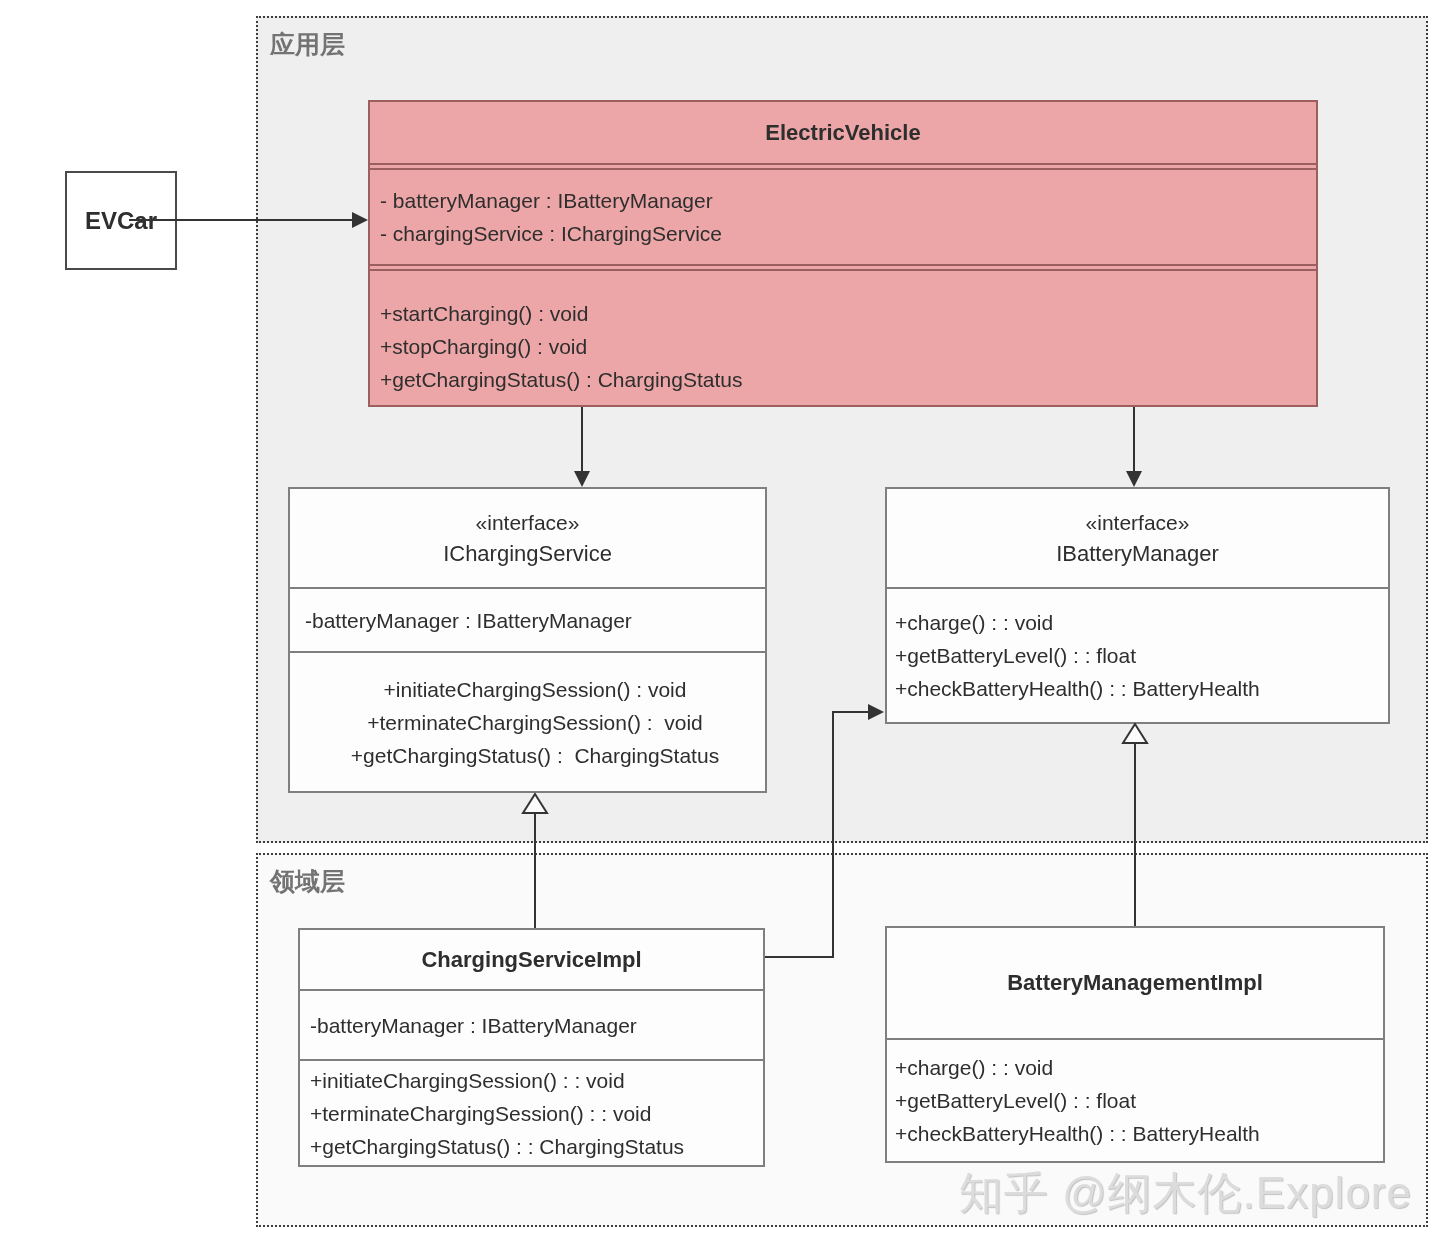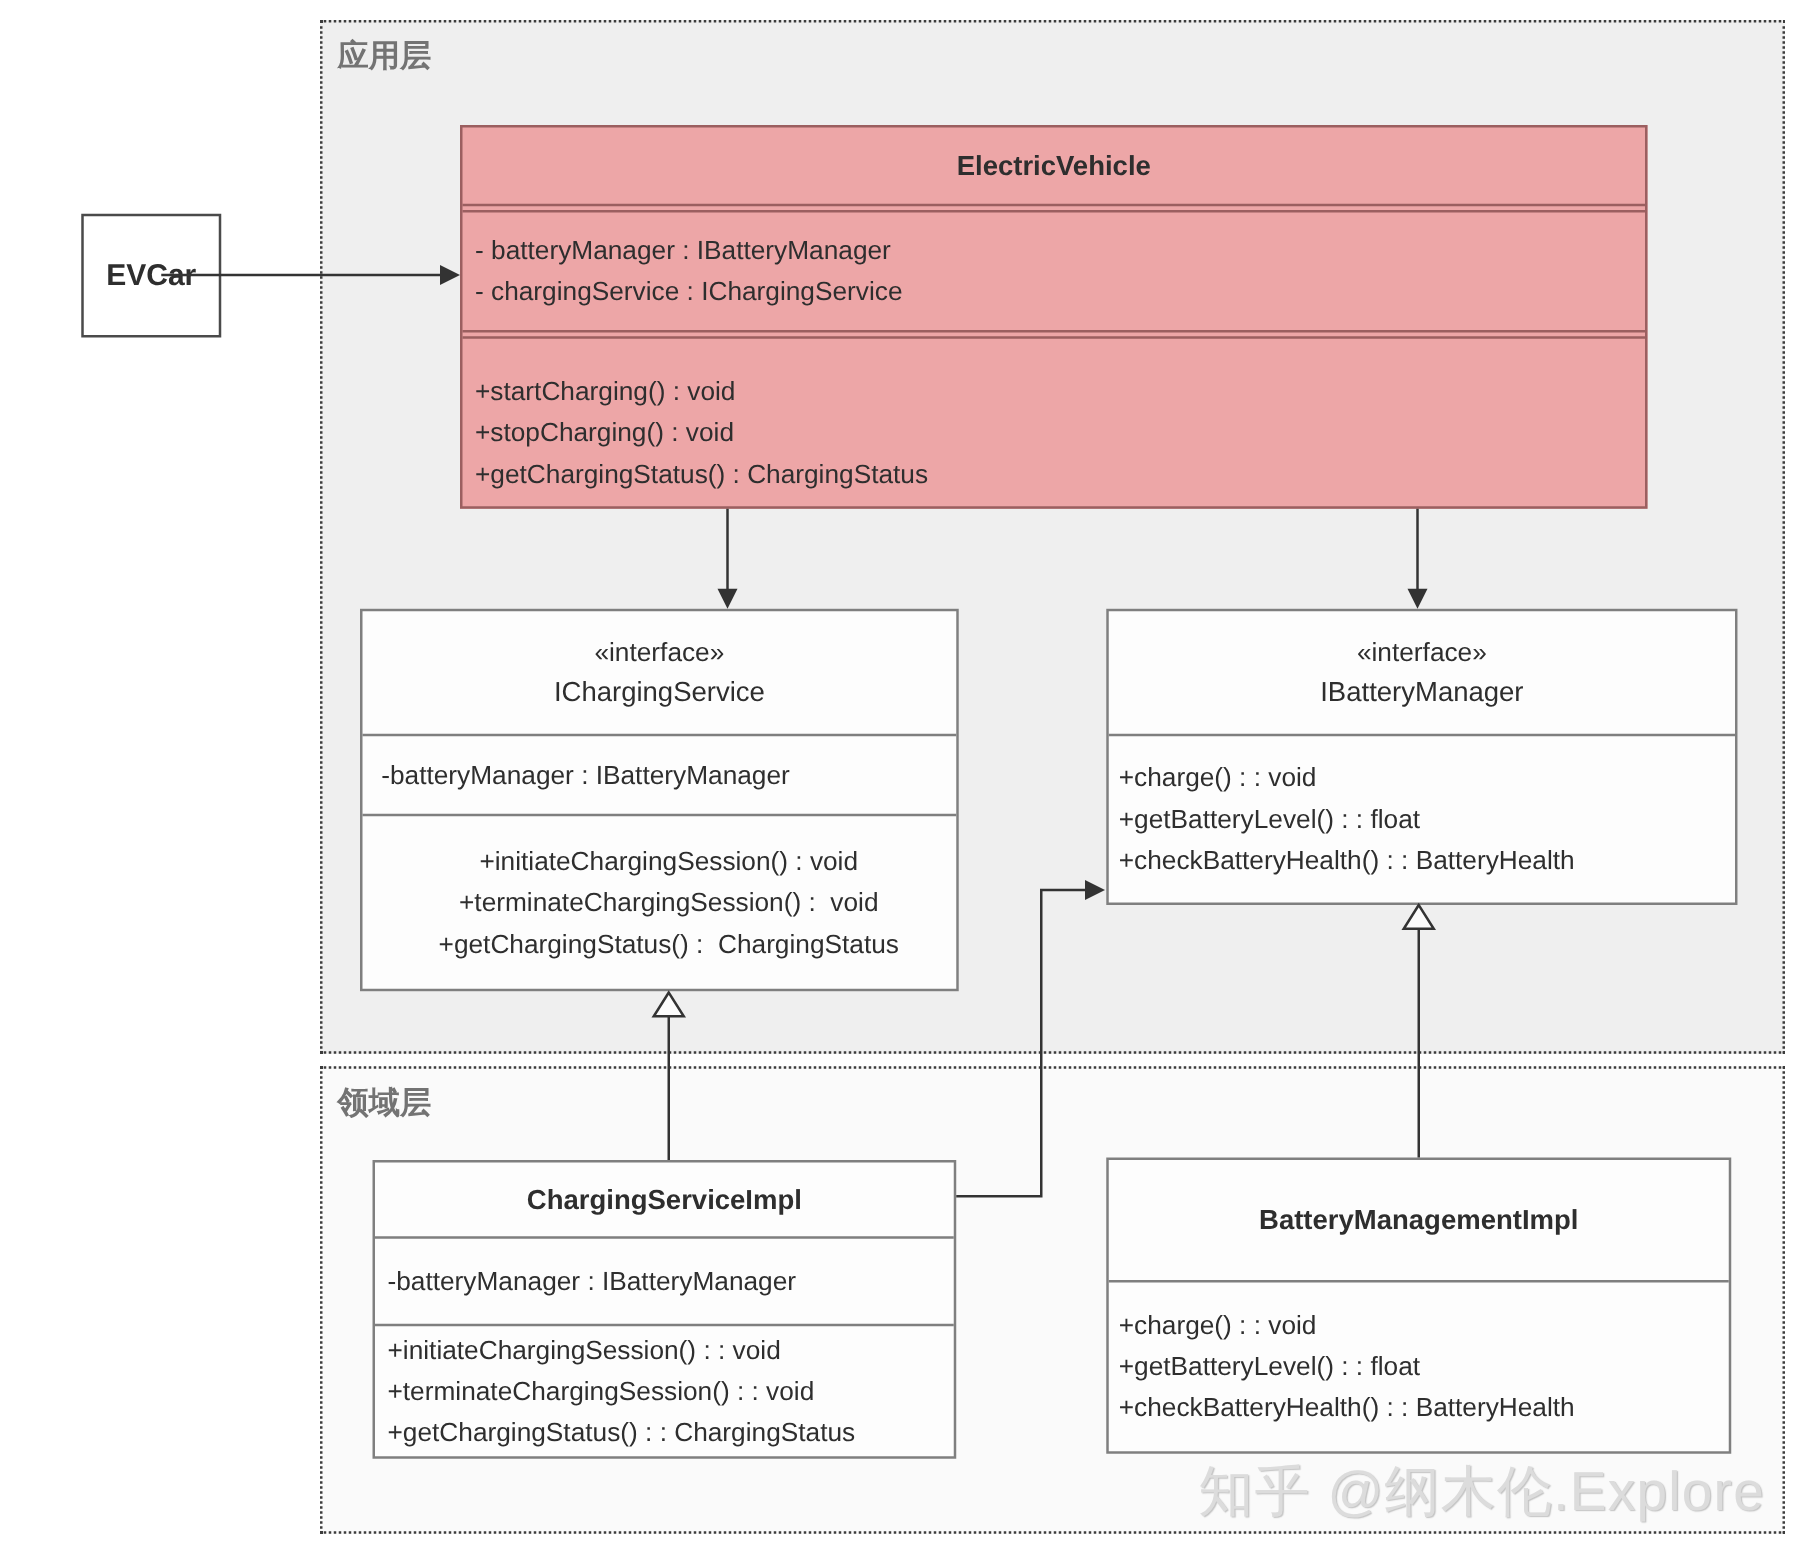--- a/index.html
+++ b/index.html
@@ -151,21 +151,21 @@
       <div class="member">-batteryManager : IBatteryManager</div>
     </div>
     <div class="c-members" style="flex:1;padding-left:10px;">
       <div class="member">+initiateChargingSession() : : void</div>
       <div class="member">+terminateChargingSession() : : void</div>
       <div class="member">+getChargingStatus() : : ChargingStatus</div>
     </div>
   </div>
 
   <div class="classbox" style="left:885px;top:926px;width:500px;height:237px;z-index:3;">
-    <div class="c-title" style="height:98px;">
+    <div class="c-title" style="height:112px;">
       <span>BatteryManagementImpl</span>
     </div>
     <div class="c-members" style="flex:1;padding-left:8px;">
       <div class="member">+charge() : : void</div>
       <div class="member">+getBatteryLevel() : : float</div>
       <div class="member">+checkBatteryHealth() : : BatteryHealth</div>
     </div>
   </div>
 
   <svg class="connectors" width="1440" height="1253" viewBox="0 0 1440 1253">

